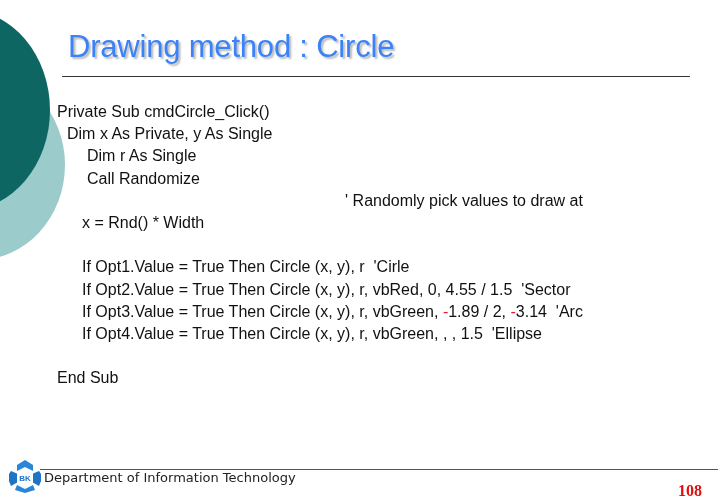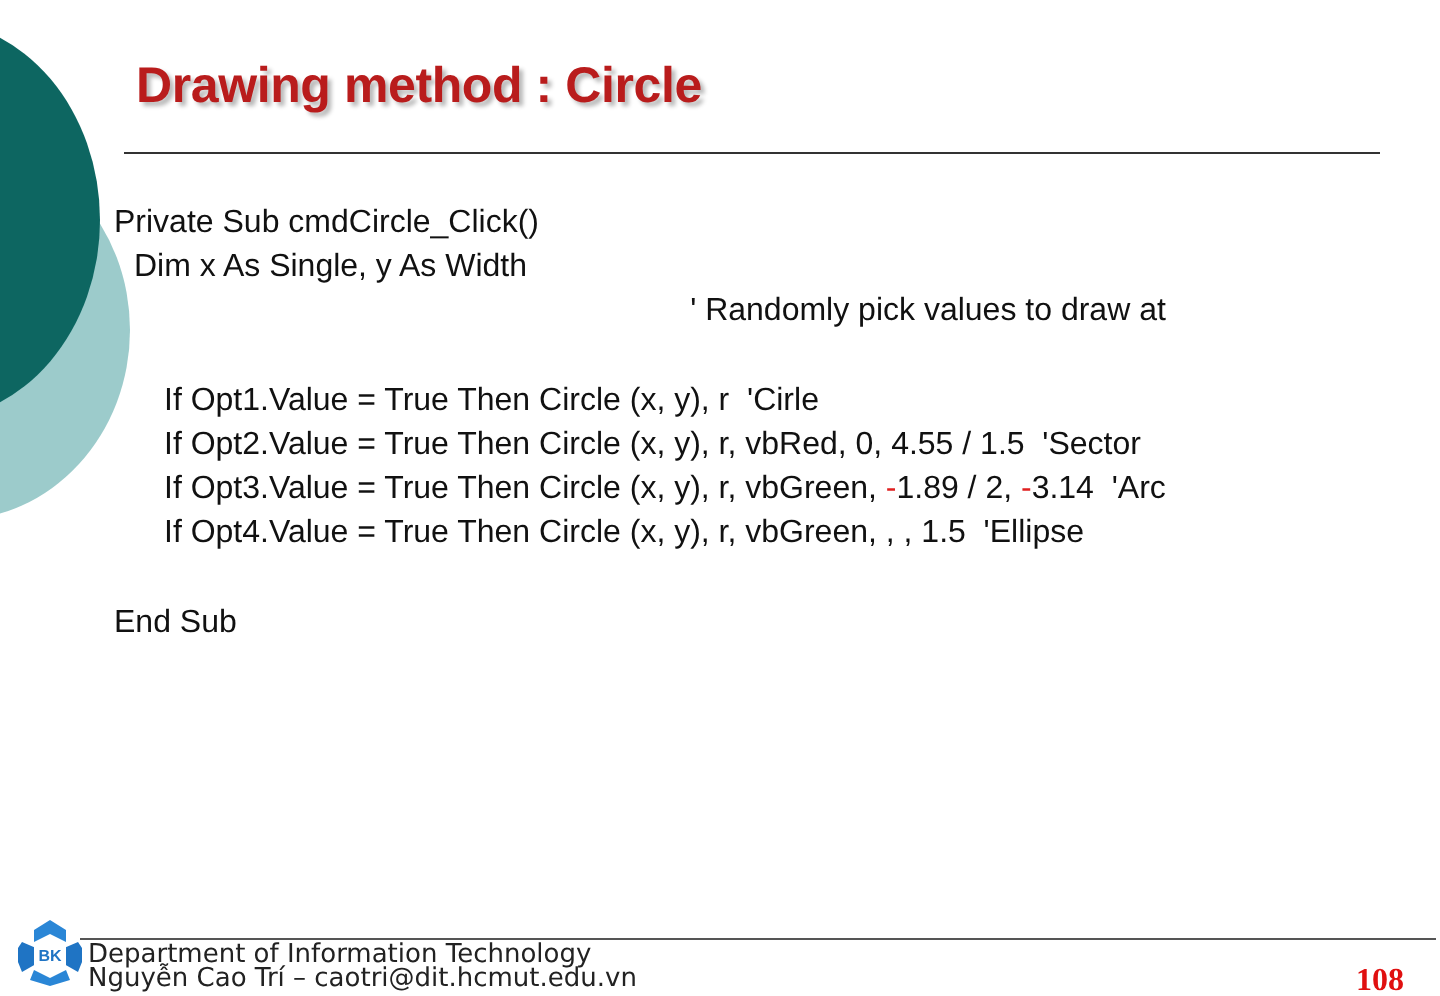--- a/index.html
+++ b/index.html
@@ -6,21 +6,21 @@
     body {
       width: 720px; height: 498px; position: relative; overflow: hidden;
       background: #ffffff;
       font-family: "Liberation Sans", sans-serif;
     }
     .deco { position: absolute; border-radius: 50%; }
     .deco-light { left: -110px; top: 70px; width: 175px; height: 190px; background: #9ccbcb; }
     .deco-dark { left: -120px; top: 10px; width: 170px; height: 200px; background: #0d6661; }
     .title {
       position: absolute; left: 68px; top: 29px; margin: 0;
-      font-size: 25px; font-weight: bold; color: #b91c1c;
+      font-size: 31px; font-weight: normal; color: #3b82f6;
       text-shadow: 2px 2px 2px #b8b8b8;
       letter-spacing: -0.2px;
     }
     .title-rule { position: absolute; left: 62px; top: 76px; width: 628px; height: 1px; background: #333; }
     .code {
       position: absolute; left: 57px; top: 101px;
       font-size: 16px; line-height: 22.2px; color: #111;
     }
     .code-line { white-space: pre; height: 22.2px; }
     .neg { color: #e02020; }
@@ -33,37 +33,39 @@
 <body>
 
 <div class="deco deco-light"></div>
 <div class="deco deco-dark"></div>
 
 <h1 class="title">Drawing method : Circle</h1>
 <div class="title-rule"></div>
 
 <div class="code" id="code">
     <div class="code-line" style="padding-left: 0px;">Private Sub cmdCircle_Click()</div>
-    <div class="code-line" style="padding-left: 10px;">Dim x As Single, y As Width</div>
+    <div class="code-line" style="padding-left: 10px;">Dim x As Private, y As Single</div>
+    <div class="code-line" style="padding-left: 30px;">Dim r As Single</div>
+    <div class="code-line" style="padding-left: 30px;">Call Randomize</div>
     <div class="code-line" style="padding-left: 25px; text-align: right;">' Randomly pick values to draw at</div>
+    <div class="code-line" style="padding-left: 25px;">x = Rnd() * Width</div>
     <div class="code-line" style="padding-left: 0px;"></div>
     <div class="code-line" style="padding-left: 25px;">If Opt1.Value = True Then Circle (x, y), r  'Cirle</div>
     <div class="code-line" style="padding-left: 25px;">If Opt2.Value = True Then Circle (x, y), r, vbRed, 0, 4.55 / 1.5  'Sector</div>
     <div class="code-line" style="padding-left: 25px;"><span>If Opt3.Value = True Then Circle (x, y), r, vbGreen, </span><span class="neg">-</span><span>1.89 / 2, </span><span class="neg">-</span><span>3.14  'Arc</span></div>
     <div class="code-line" style="padding-left: 25px;">If Opt4.Value = True Then Circle (x, y), r, vbGreen, , , 1.5  'Ellipse</div>
     <div class="code-line" style="padding-left: 0px;"></div>
     <div class="code-line" style="padding-left: 0px;">End Sub</div>
   </div>
 
 <div class="footer-rule"></div>
 <svg class="logo" viewBox="0 0 34 34">
   <polygon points="17,1 25,6 25,12 17,8 9,12 9,6" fill="#2a86d6"></polygon>
   <polygon points="3,12 10,15 10,23 3,27 1,22 1,15" fill="#1f74c4"></polygon>
   <polygon points="31,12 33,15 33,22 31,27 24,23 24,15" fill="#1f74c4"></polygon>
   <polygon points="9,26 17,30 25,26 27,31 17,34 7,31" fill="#2a86d6"></polygon>
   <rect x="9" y="12" width="16" height="12" fill="#ffffff"></rect>
   <text x="17" y="21.5" text-anchor="middle" font-size="8" font-weight="bold" fill="#1f74c4" font-family="Liberation Sans, sans-serif">BK</text>
 </svg>
 <div class="footer-text">
   <div>Department of Information Technology</div>
-  <div>Nguyễn Cao Trí – caotri@dit.hcmut.edu.vn</div>
 </div>
 <div class="page-num">108</div>
 
 </body></html>

